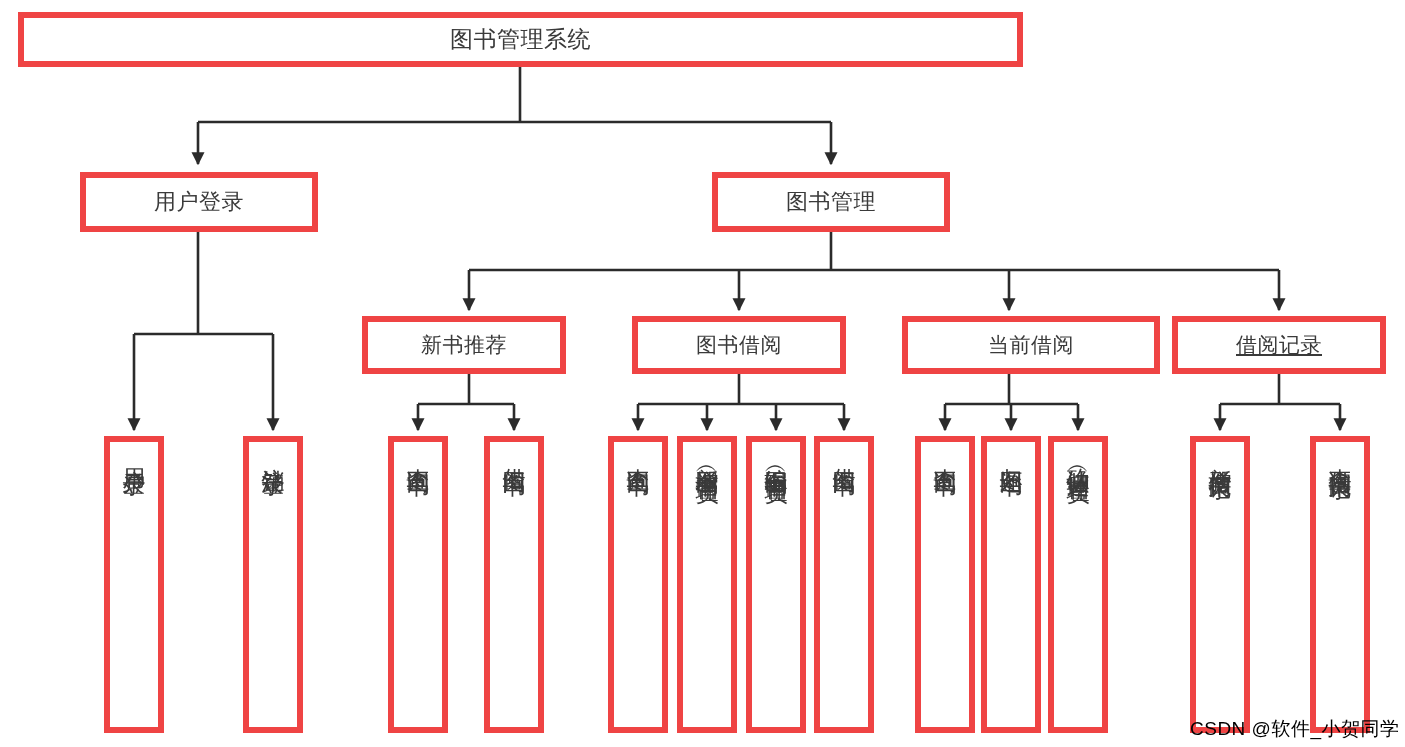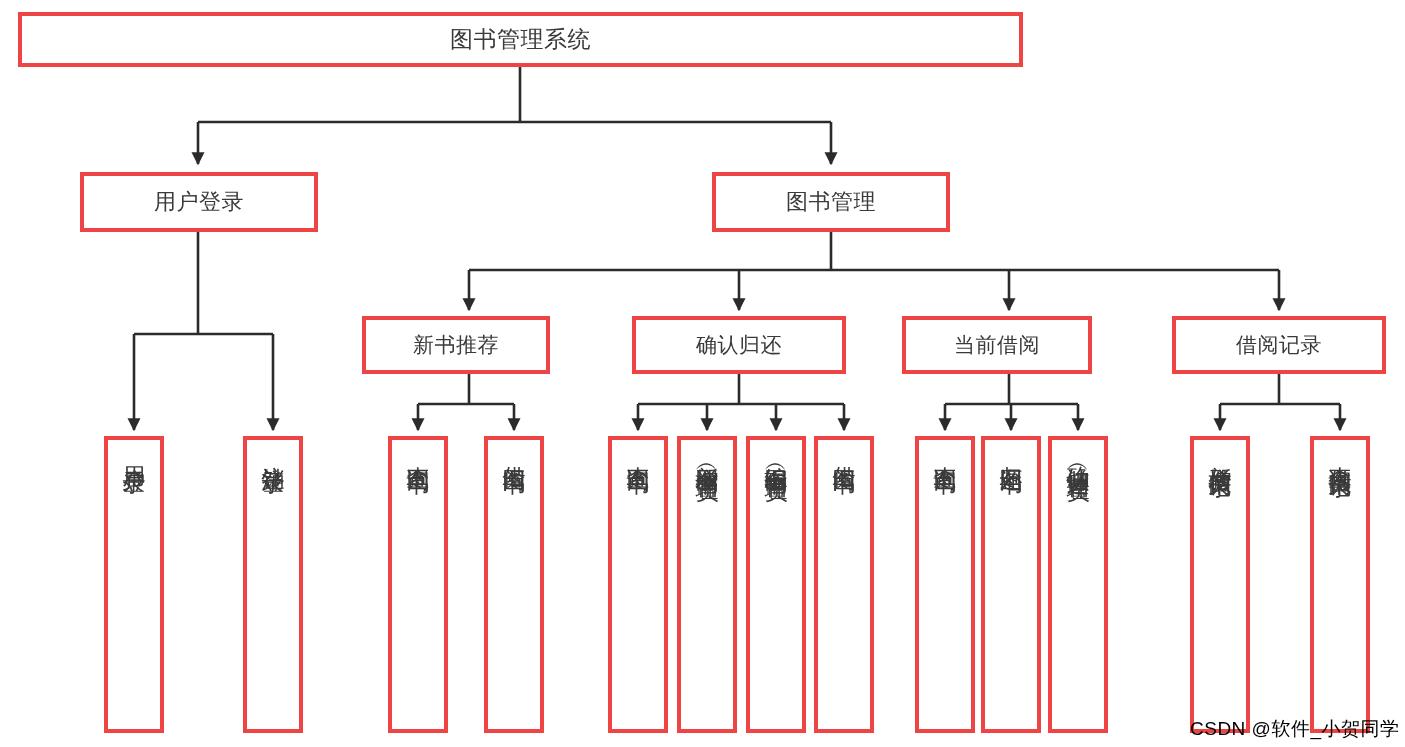--- a/index.html
+++ b/index.html
@@ -22,21 +22,21 @@
     left: 0;
     top: 0;
     width: 1405px;
     height: 747px;
     pointer-events: none;
   }
   .node {
     position: absolute;
     box-sizing: border-box;
     background: #ffffff;
-    border: 4px solid #ef4444;
+    border: 6px solid #ef4444;
     display: flex;
     align-items: center;
     justify-content: center;
     color: #3a3a3a;
   }
   .node .label {
     display: block;
     text-align: center;
     line-height: 1.28;
     letter-spacing: 0.5px;
@@ -123,30 +123,30 @@
     <span class="label">图书管理系统</span>
   </div>
 
   <div class="node level2" style="left:80px; top:172px; width:238px; height:60px;">
     <span class="label">用户登录</span>
   </div>
   <div class="node level2" style="left:712px; top:172px; width:238px; height:60px;align-items:center;">
     <span class="label">图书管理</span>
   </div>
 
-  <div class="node level3" style="left:362px; top:316px; width:188px; height:58px;">
+  <div class="node level3" style="left:362px; top:316px; width:204px; height:58px;">
     <span class="label">新书推荐</span>
   </div>
   <div class="node level3" style="left:632px; top:316px; width:214px; height:58px;">
-    <span class="label">确认归还</span>
+    <span class="label">图书借阅</span>
   </div>
-  <div class="node level3" style="left:902px; top:316px; width:190px; height:58px;">
+  <div class="node level3" style="left:902px; top:316px; width:258px; height:58px;">
     <span class="label">当前借阅</span>
   </div>
-  <div class="node level3" style="left:1172px; top:316px; width:214px; height:58px;">
+  <div class="node level3" style="left:1172px; top:316px; width:214px; height:58px;text-decoration:underline;">
     <span class="label">借阅记录</span>
   </div>
 
   <div class="node leaf" style="left:104px; top:436px; width:60px; height:297px;">
     <span class="label">用户登录</span>
   </div>
   <div class="node leaf" style="left:243px; top:436px; width:60px; height:297px;">
     <span class="label">注销登录</span>
   </div>
   <div class="node leaf" style="left:388px; top:436px; width:60px; height:297px;">

